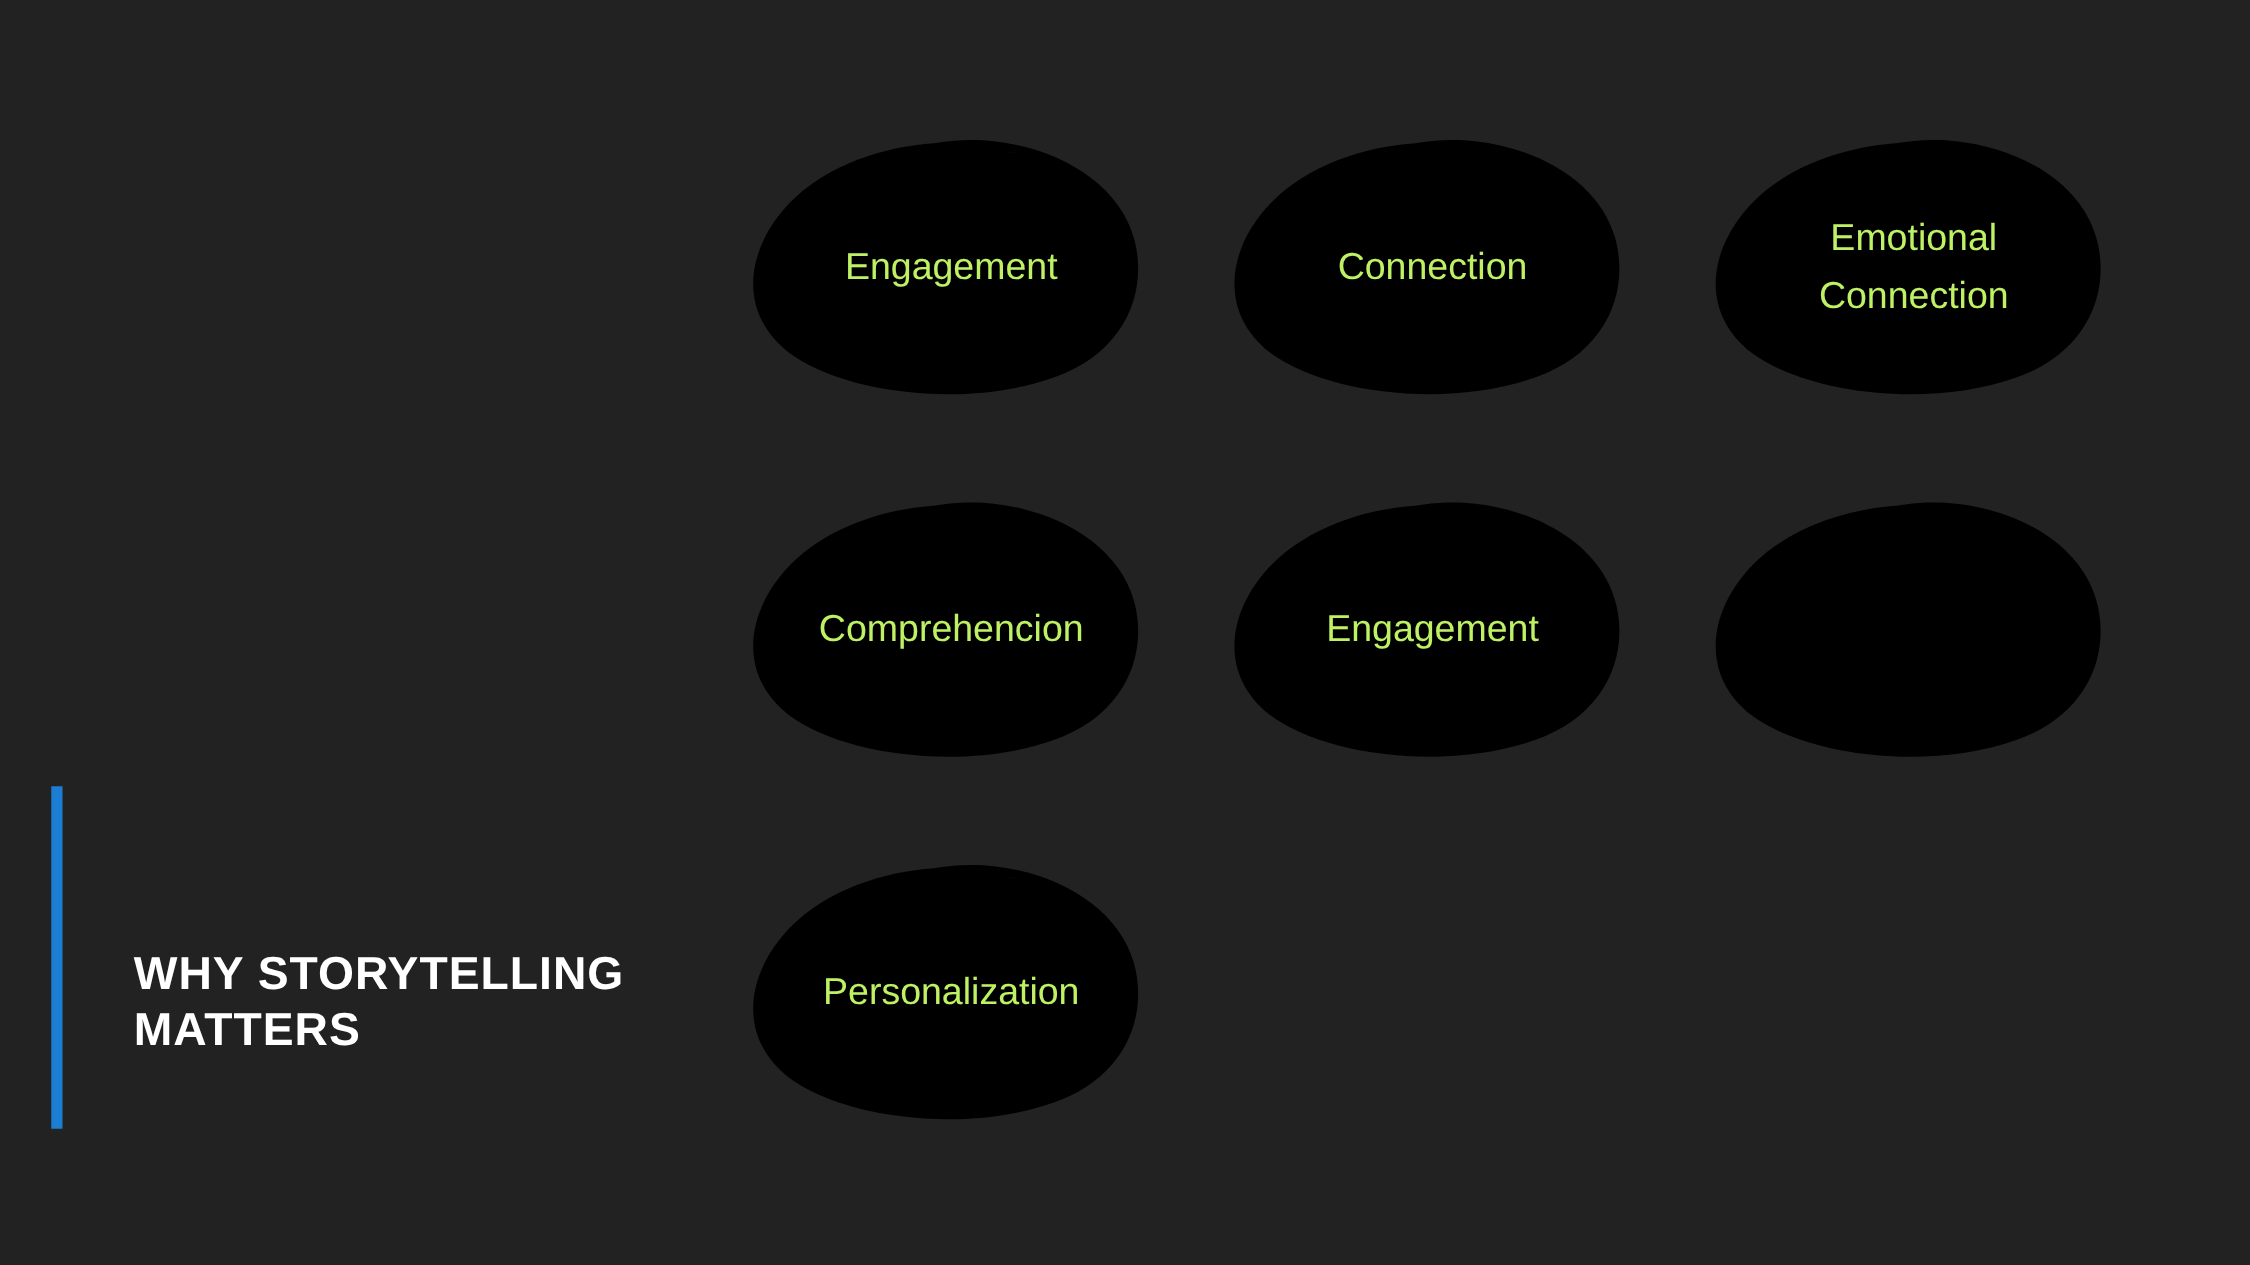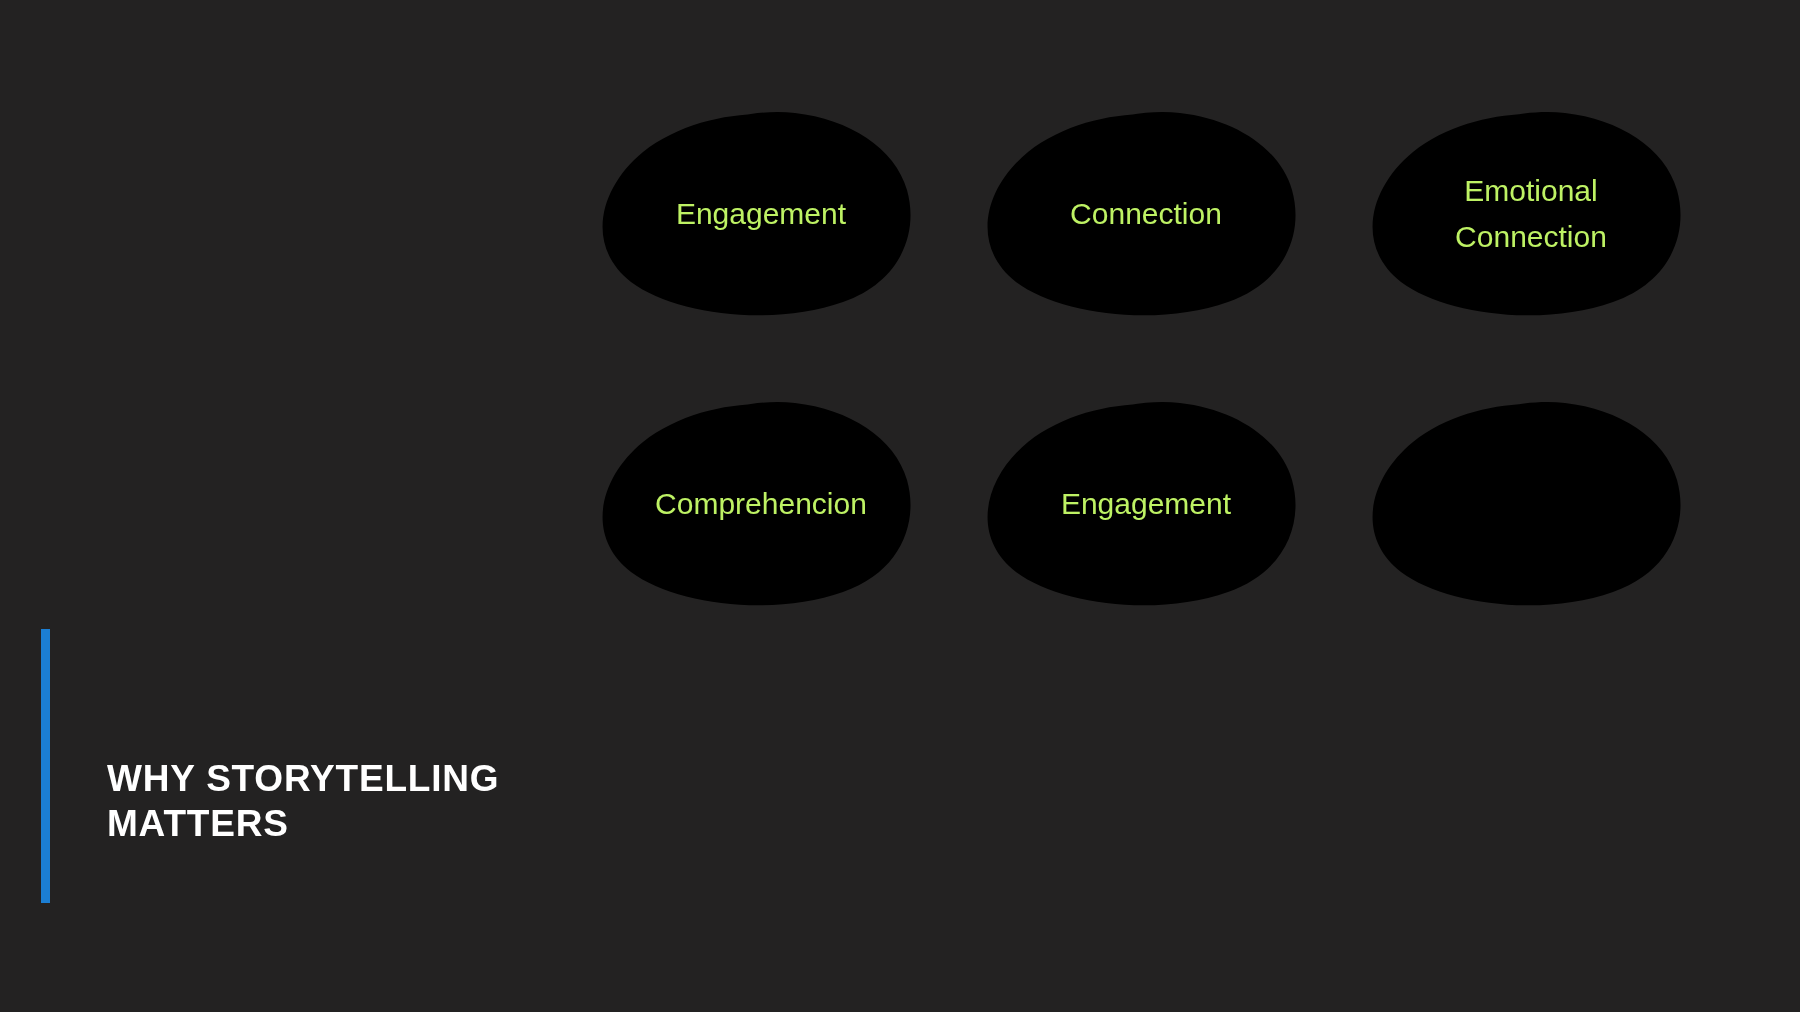--- a/index.html
+++ b/index.html
@@ -140,16 +140,22 @@
         </svg>
       <div class="concept-label">Engagement</div>
     </div>
 
     <div class="cell">
       <svg class="scribble" viewBox="0 0 344 232">
           <use href="#scribble-ellipse"></use>
         </svg>
     </div>
 
+    <div class="cell">
+      <svg class="scribble" viewBox="0 0 344 232">
+          <use href="#scribble-ellipse"></use>
+        </svg>
+      <div class="concept-label">Personalization</div>
+    </div>
 
 
   </div>
 </div>
 
 </body></html>

